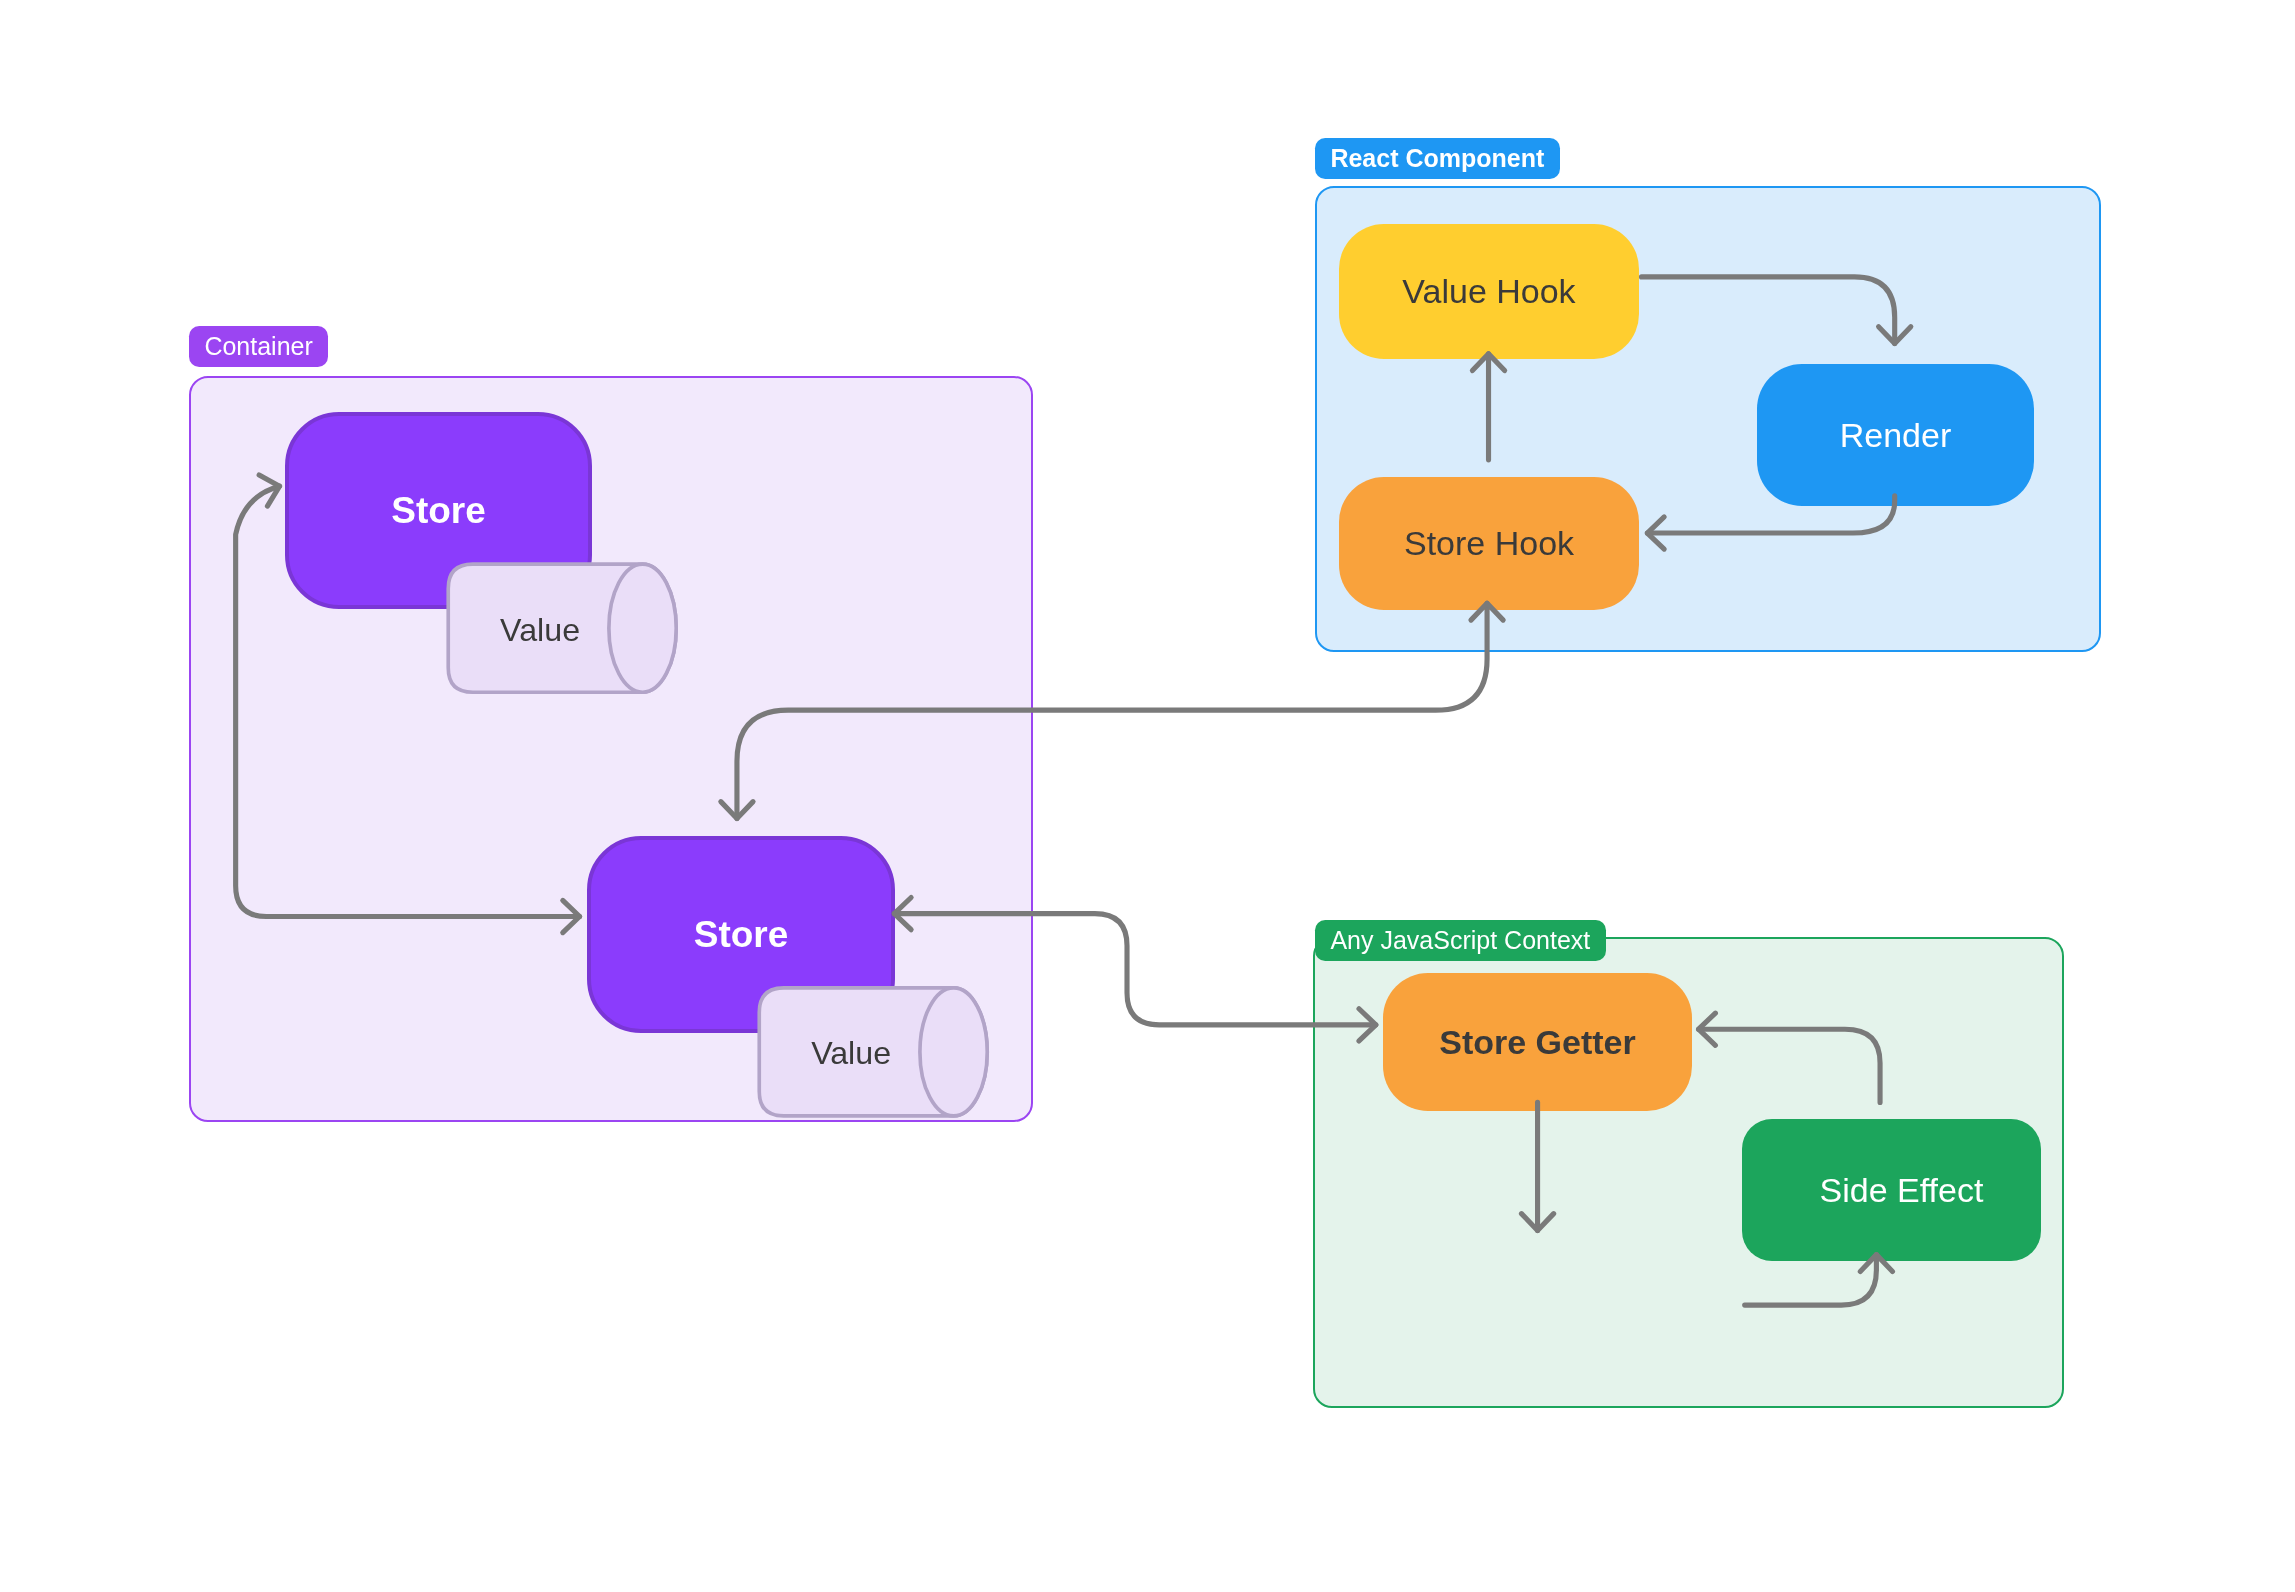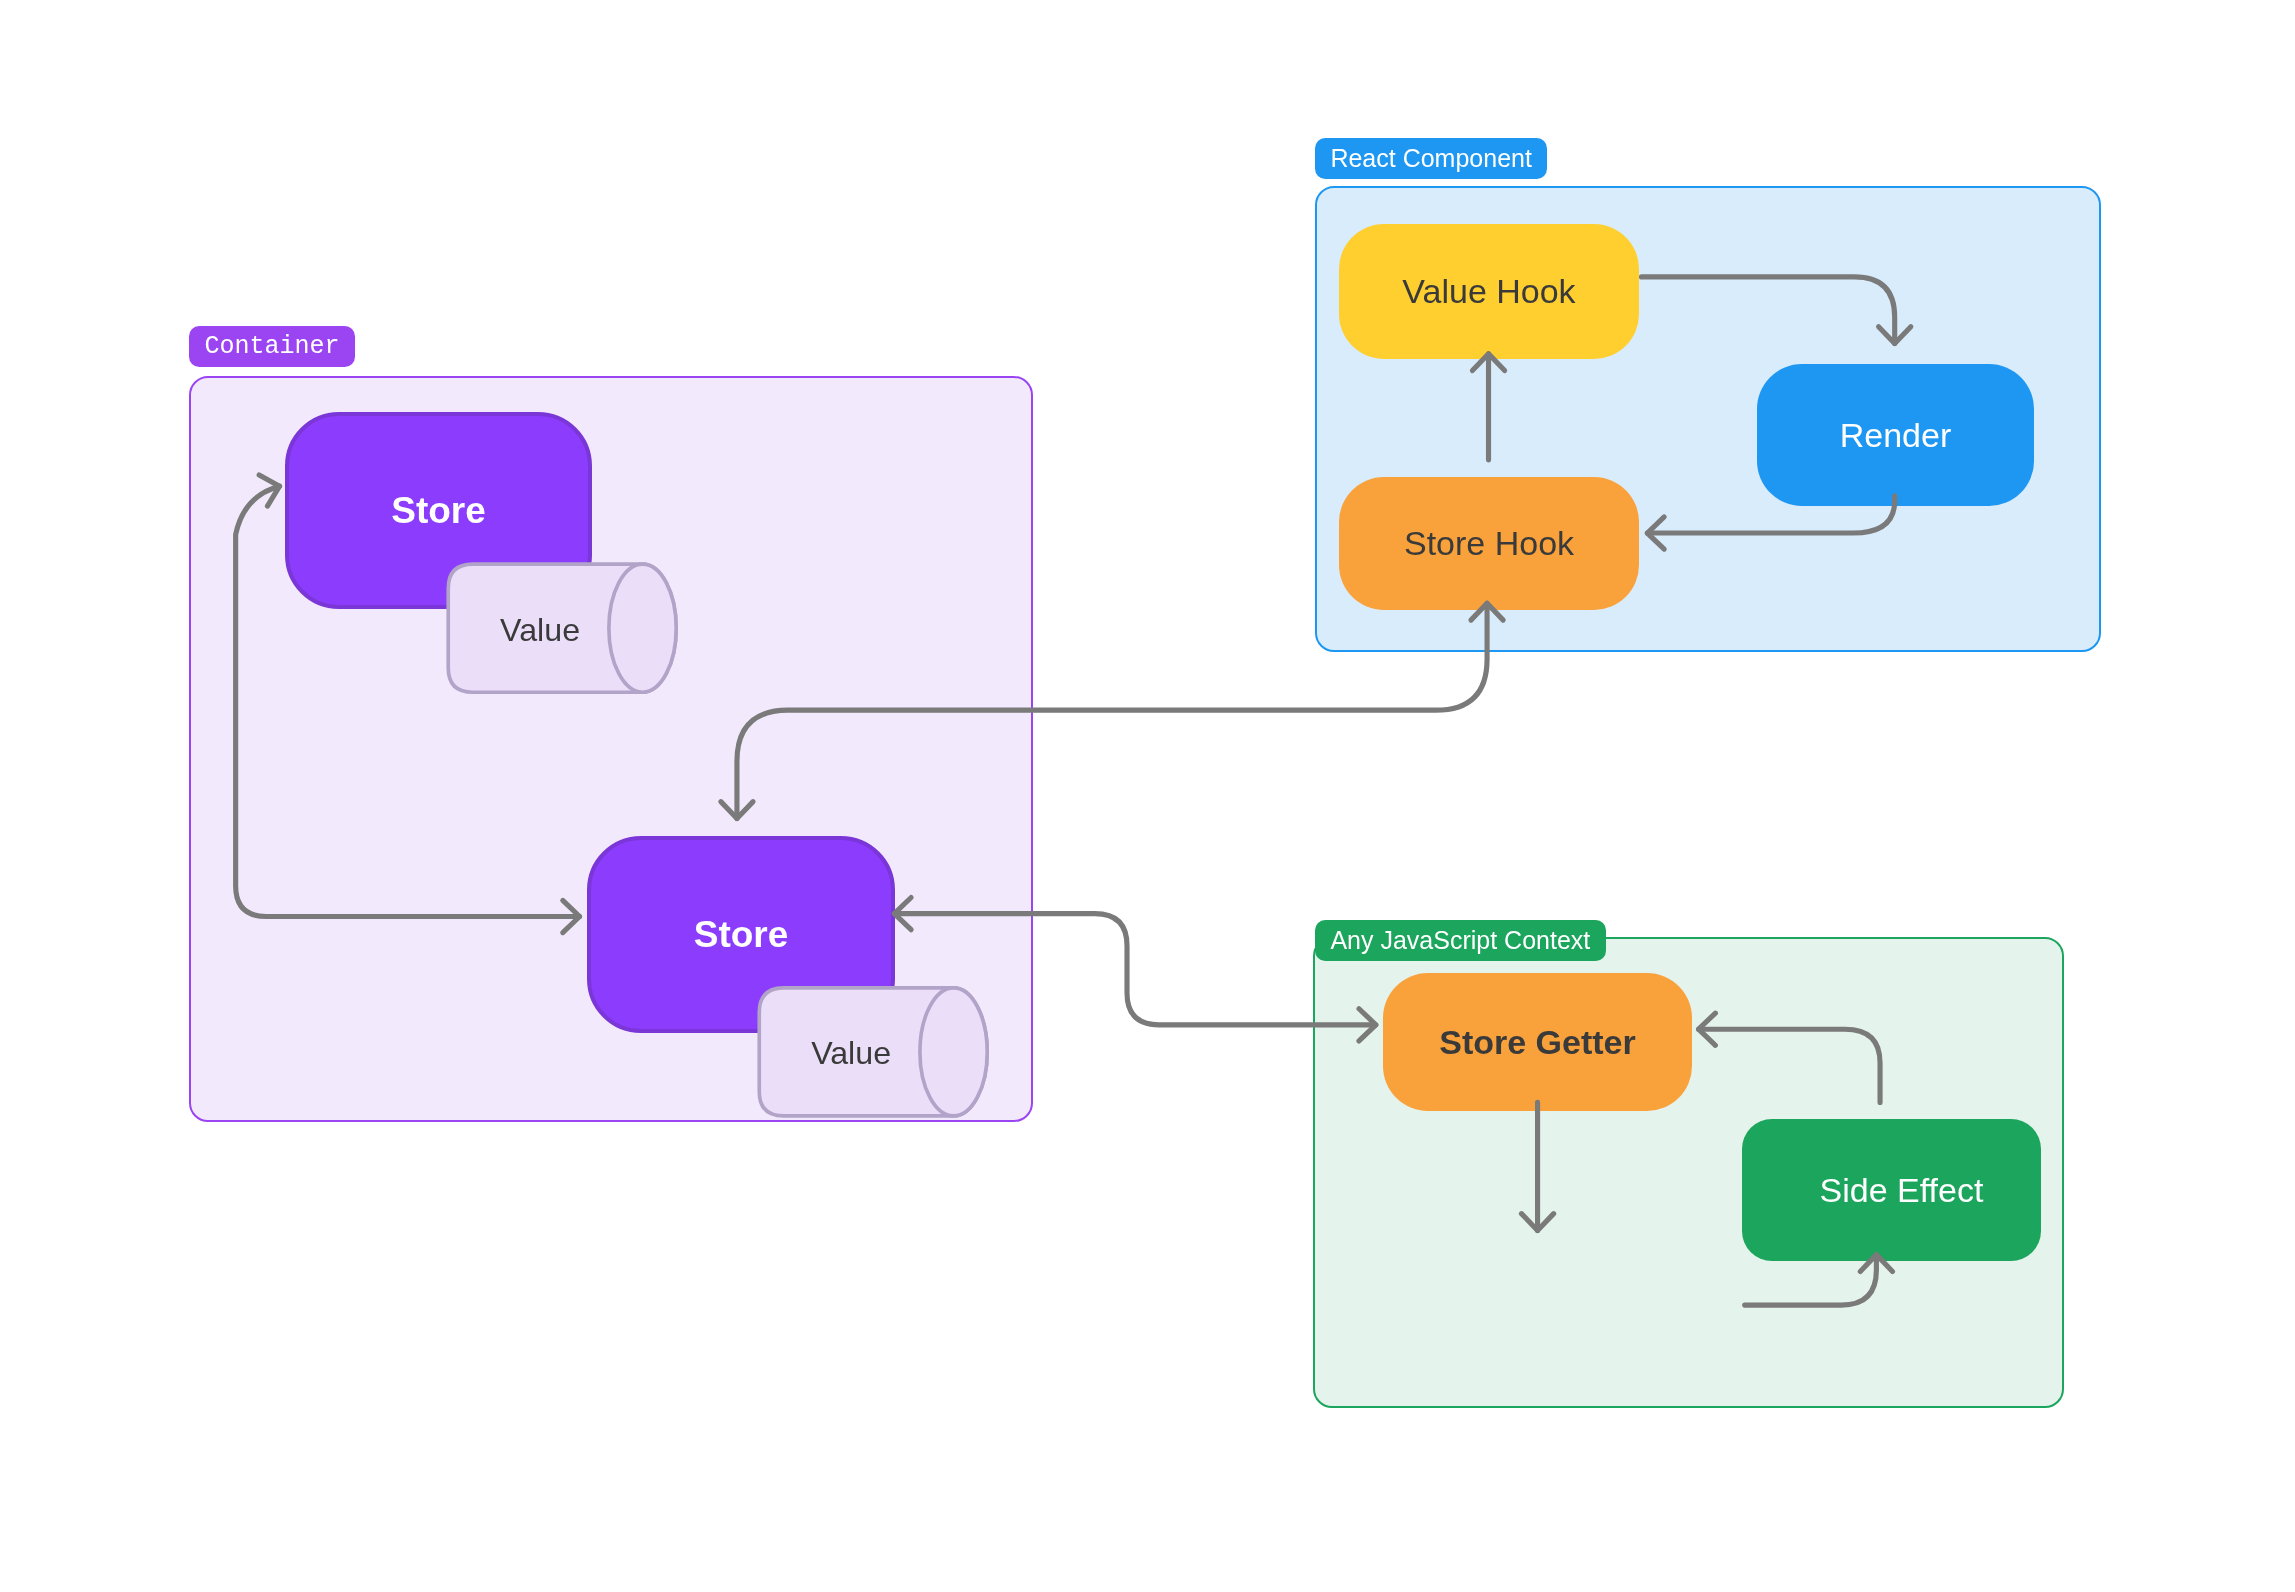--- a/index.html
+++ b/index.html
@@ -12,21 +12,21 @@
   }
   html,body{margin:0;padding:0;background:#ffffff;}
   .canvas{position:relative;width:2295px;height:1593px;background:#ffffff;overflow:hidden;
           font-family:"Liberation Sans","DejaVu Sans",sans-serif;}
   .group{position:absolute;border-radius:19px;border:2.9px solid;}
   .group.purple{background:var(--purple-container-fill);border-color:var(--purple-accent);}
   .group.blue{background:var(--blue-container-fill);border-color:var(--blue-accent);}
   .group.green{background:var(--green-container-fill);border-color:var(--green-accent);}
   .pill{position:absolute;display:inline-flex;align-items:center;height:41px;padding:0 15.4px;
         border-radius:10.2px;color:var(--text-light);font-size:25px;font-weight:500;white-space:nowrap;}
-  .pill.purple{background:var(--purple-accent);font-family:Liberation Mono, monospace;}
+  .pill.purple{background:var(--purple-accent);}
   .pill.blue{background:var(--blue-accent);}
   .pill.green{background:var(--green-accent);}
   .node{position:absolute;display:flex;align-items:center;justify-content:center;
         font-size:34px;font-weight:500;color:var(--text-dark);white-space:nowrap;margin-top:13px;}
   .node.store{background:var(--purple-node);border:4.4px solid var(--purple-node-border);
         border-radius:54px;color:var(--text-light);font-size:37px;font-weight:600;}
   .node.yellow{background:var(--yellow-node);border-radius:45px;}
   .node.orange{background:var(--orange-node);border-radius:45px;}
   .node.blue{background:var(--blue-accent);border-radius:45px;color:var(--text-light);}
   .node.green{background:var(--green-accent);border-radius:30px;color:var(--text-light);padding-left:20px;}
@@ -40,21 +40,21 @@
 </head>
 <body>
 
 <div class="canvas">
 
   <div class="group purple" style="left:189px;top:376px;width:840px;height:742px;"></div>
   <div class="group blue" style="left:1315px;top:186px;width:782px;height:462px;"></div>
   <div class="group green" style="left:1313px;top:937px;width:747px;height:467px;"></div>
 
   <div class="pill purple" style="left:189px;top:326px;">Container</div>
-  <div class="pill blue" style="left:1315px;top:138px;">React Component</div>
+  <div class="pill blue" style="left:1315px;top:138px;font-weight:bold;">React Component</div>
   <div class="pill green" style="left:1315px;top:920px;">Any JavaScript Context</div>
 
   <div class="node store" style="left:285px;top:399px;width:299px;height:189px;">Store</div>
   <div class="node store" style="left:587px;top:823px;width:300px;height:189px;">Store</div>
 
   <div class="node yellow" style="left:1339px;top:211px;width:300px;height:135px;">Value Hook</div>
   <div class="node orange" style="left:1339px;top:464px;width:300px;height:133px;">Store Hook</div>
   <div class="node blue" style="left:1757px;top:351px;width:277px;height:142px;">Render</div>
 
   <div class="node orange" style="left:1383px;top:960px;width:309px;height:138px;font-weight:bold;">Store Getter</div>

